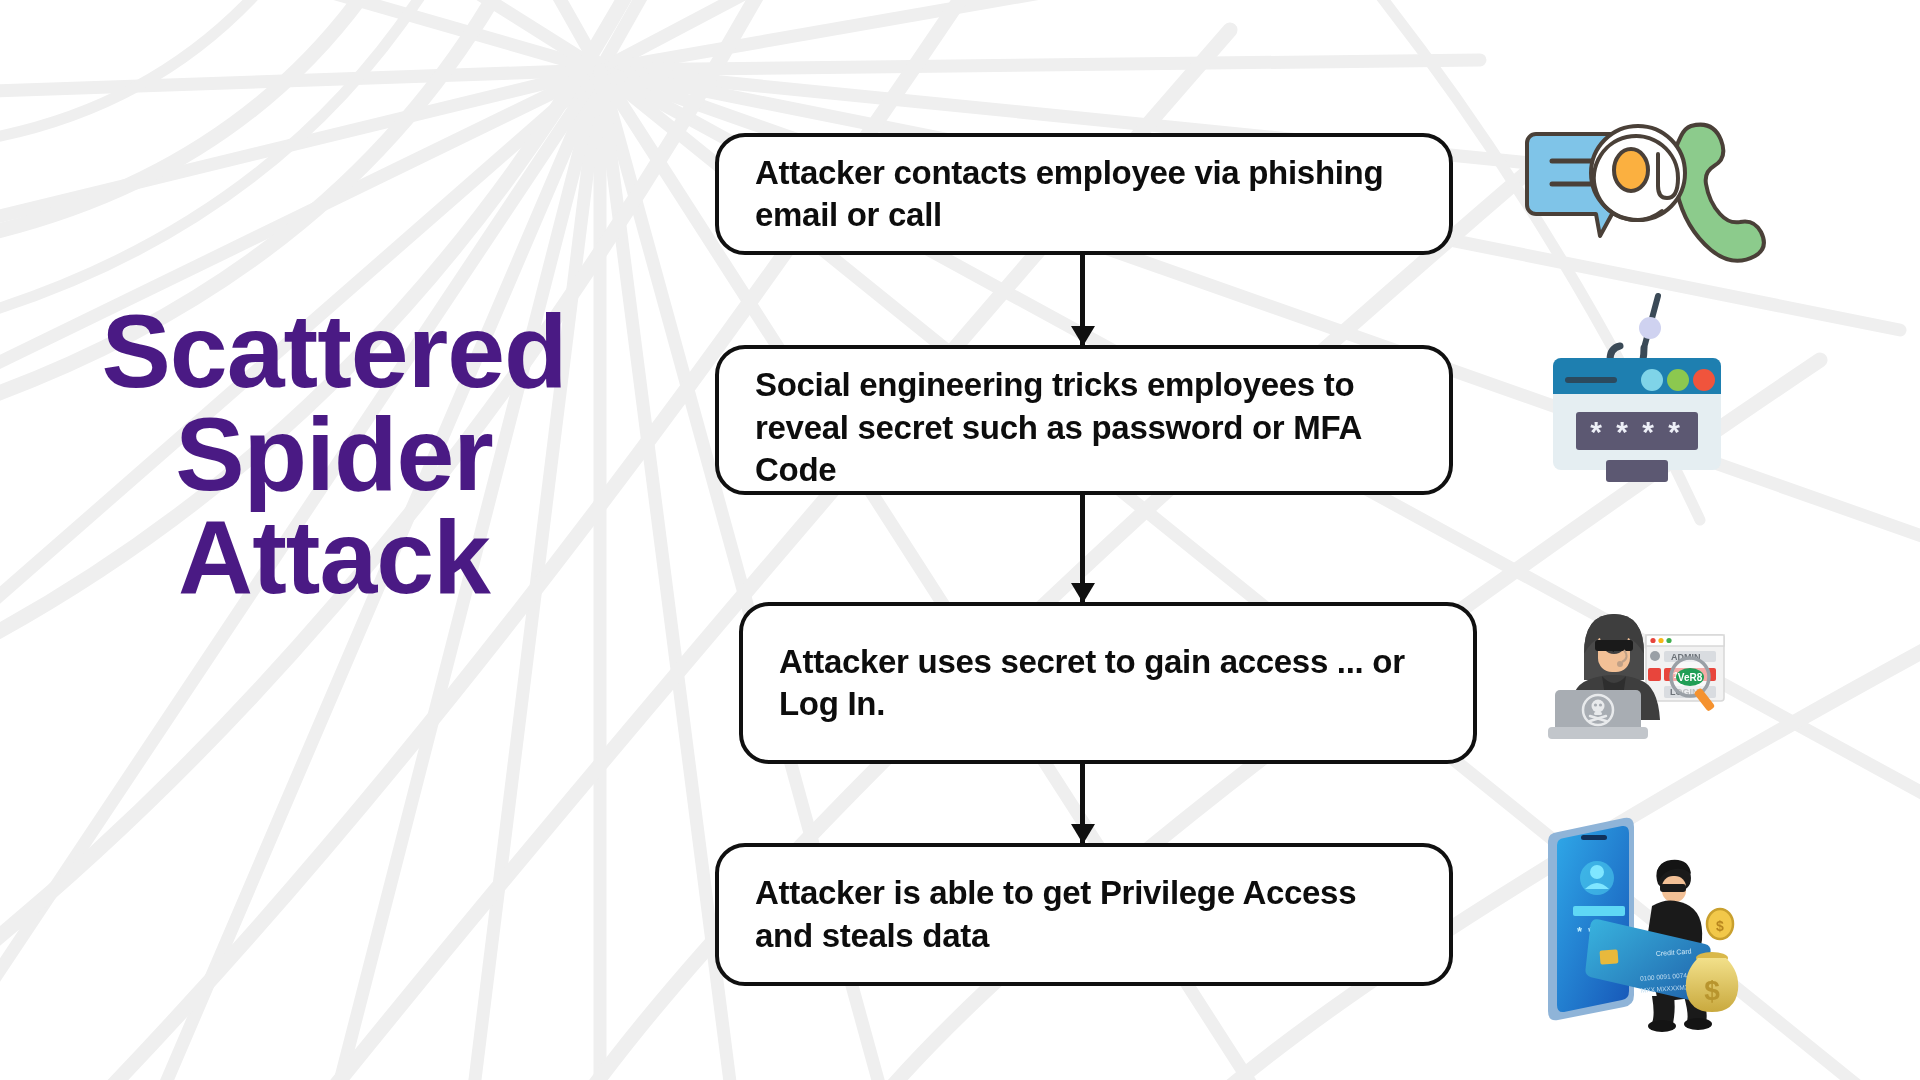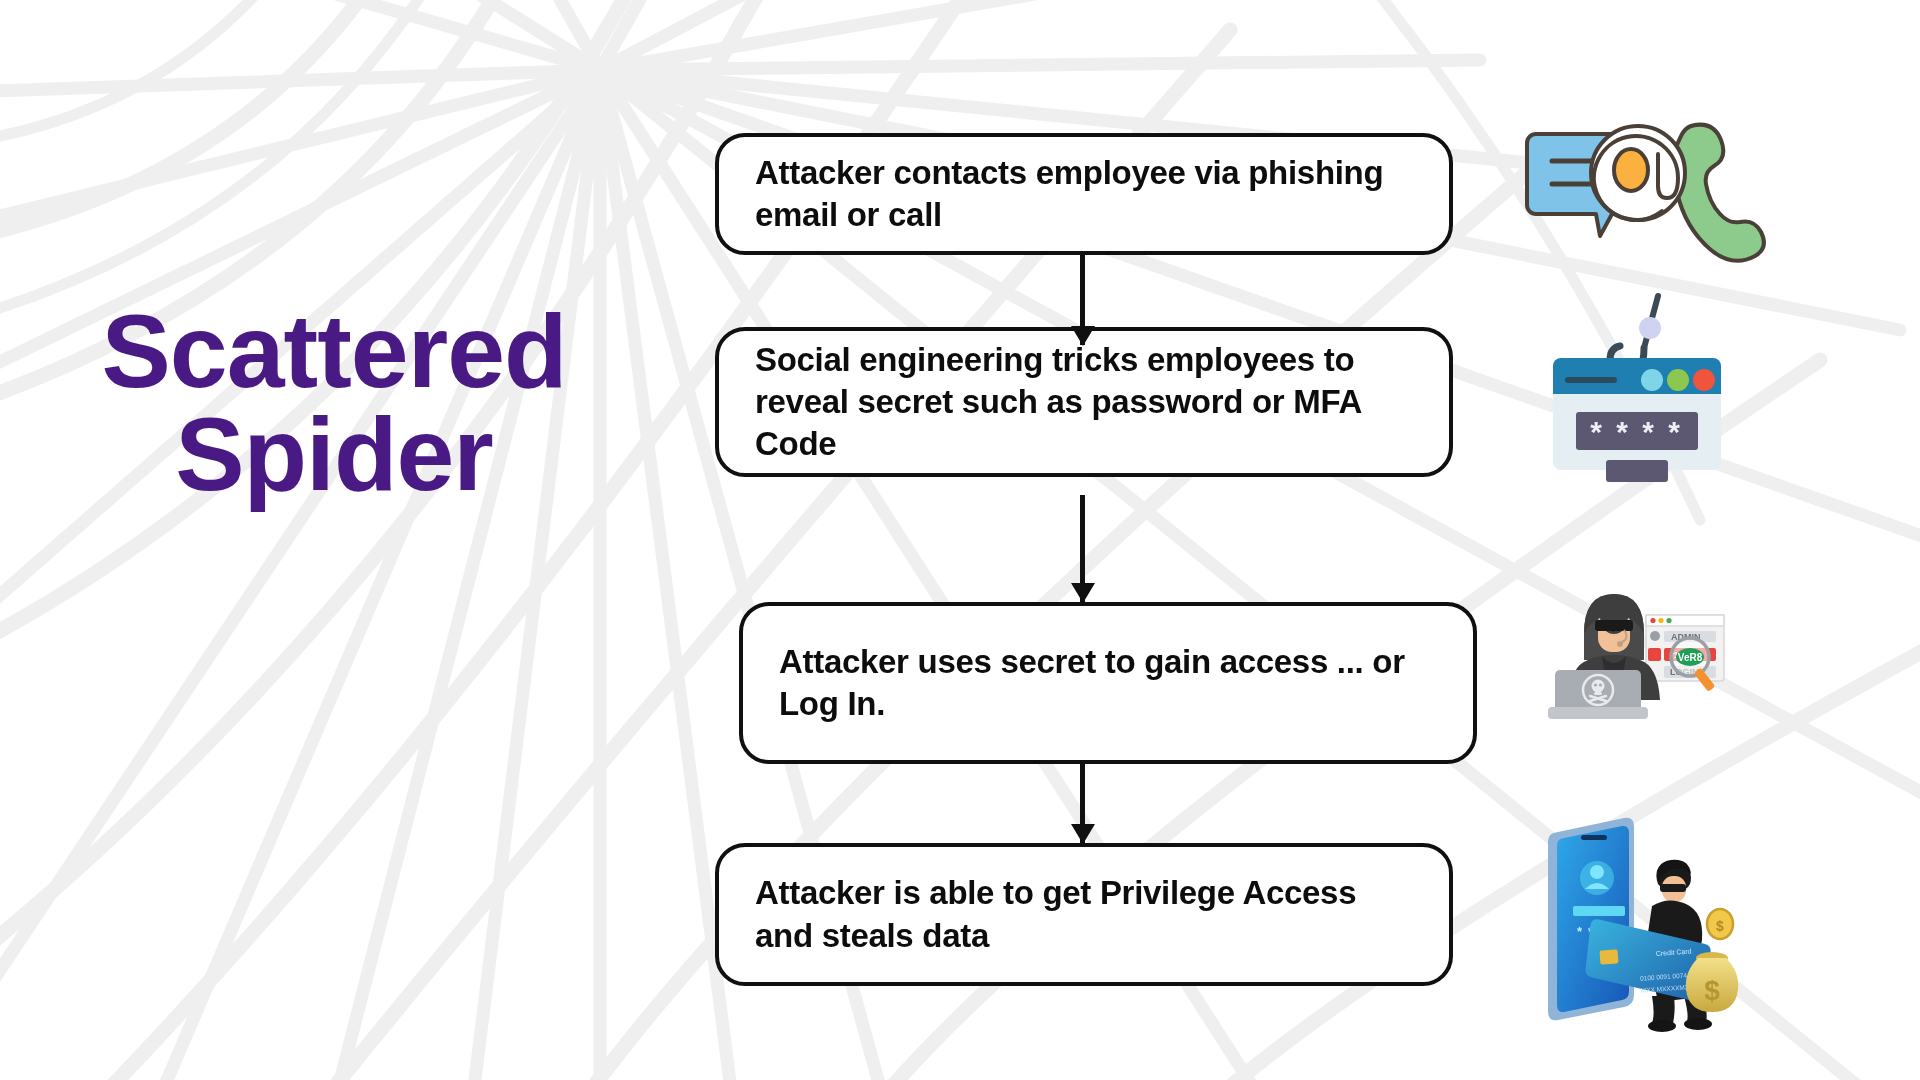--- a/index.html
+++ b/index.html
@@ -62,21 +62,21 @@
   .step-text {
     display:block;
     padding:0 34px 0 36px;
     font-weight:700;
     font-size:33px;
     line-height:1.28;
     color:#0d0d0d;
     letter-spacing:-0.3px;
   }
   #box-0 { top:133px; height:122px; }
-  #box-1 { top:327px; height:150px; }
+  #box-1 { top:345px; height:150px;align-items:flex-end; }
   #box-2 { top:602px; height:162px;margin-left:24px; }
   #box-3 { top:843px; height:143px; }
 
   .arrow {
     position:absolute;
     left:365px;
     width:5px;
     background:#101010;
     z-index:2;
   }
@@ -98,21 +98,21 @@
   
   #icons {
     position:absolute;
     left:1500px; top:0;
     width:420px; height:1080px;
     z-index:3;
   }
   .icon-slot { position:absolute; left:0; }
   #icon-slot-0 { top:118px;  width:230px; height:130px; left:28px; }
   #icon-slot-1 { top:290px;  width:195px; height:190px; left:40px; }
-  #icon-slot-2 { top:572px;  width:200px; height:150px; left:40px; }
+  #icon-slot-2 { top:592px;  width:200px; height:150px; left:40px; }
   #icon-slot-3 { top:810px;  width:210px; height:220px; left:40px; }
   .icon-slot svg { display:block; width:100%; height:100%; overflow:visible; }
 </style>
 </head>
 <body>
 
 <div id="stage">
 
   <svg id="web-bg" viewBox="0 0 1920 1080" preserveAspectRatio="none">
     <g stroke="#EFEFEF" fill="none" stroke-linecap="round">
@@ -159,20 +159,21 @@
         <path d="M -140 150 Q 150 150 300 -60"></path>
         <path d="M -120 340 Q 310 250 480 -110"></path>
         <path d="M 1360 -30 Q 1560 220 1700 520"></path>
       </g>
     </g>
   </svg>
 
   <div id="title-block">
     <span class="tline">Scattered</span>
     <span class="tline">Spider</span>
+    <span class="tline">Attack</span>
   </div>
 
   <div id="flow">
 
     <div class="step-box" id="box-0">
       <span class="step-text">Attacker contacts employee via phishing email or call</span>
     </div>
 
     <div class="arrow" id="arrow-0"></div>
 

